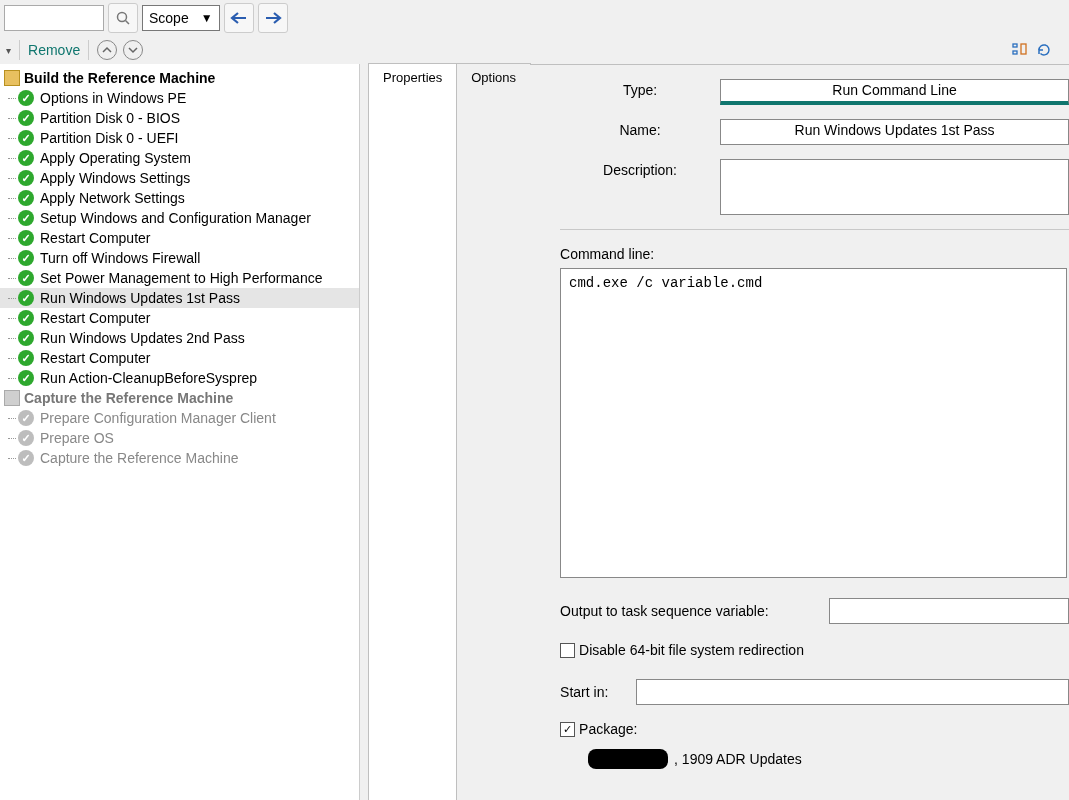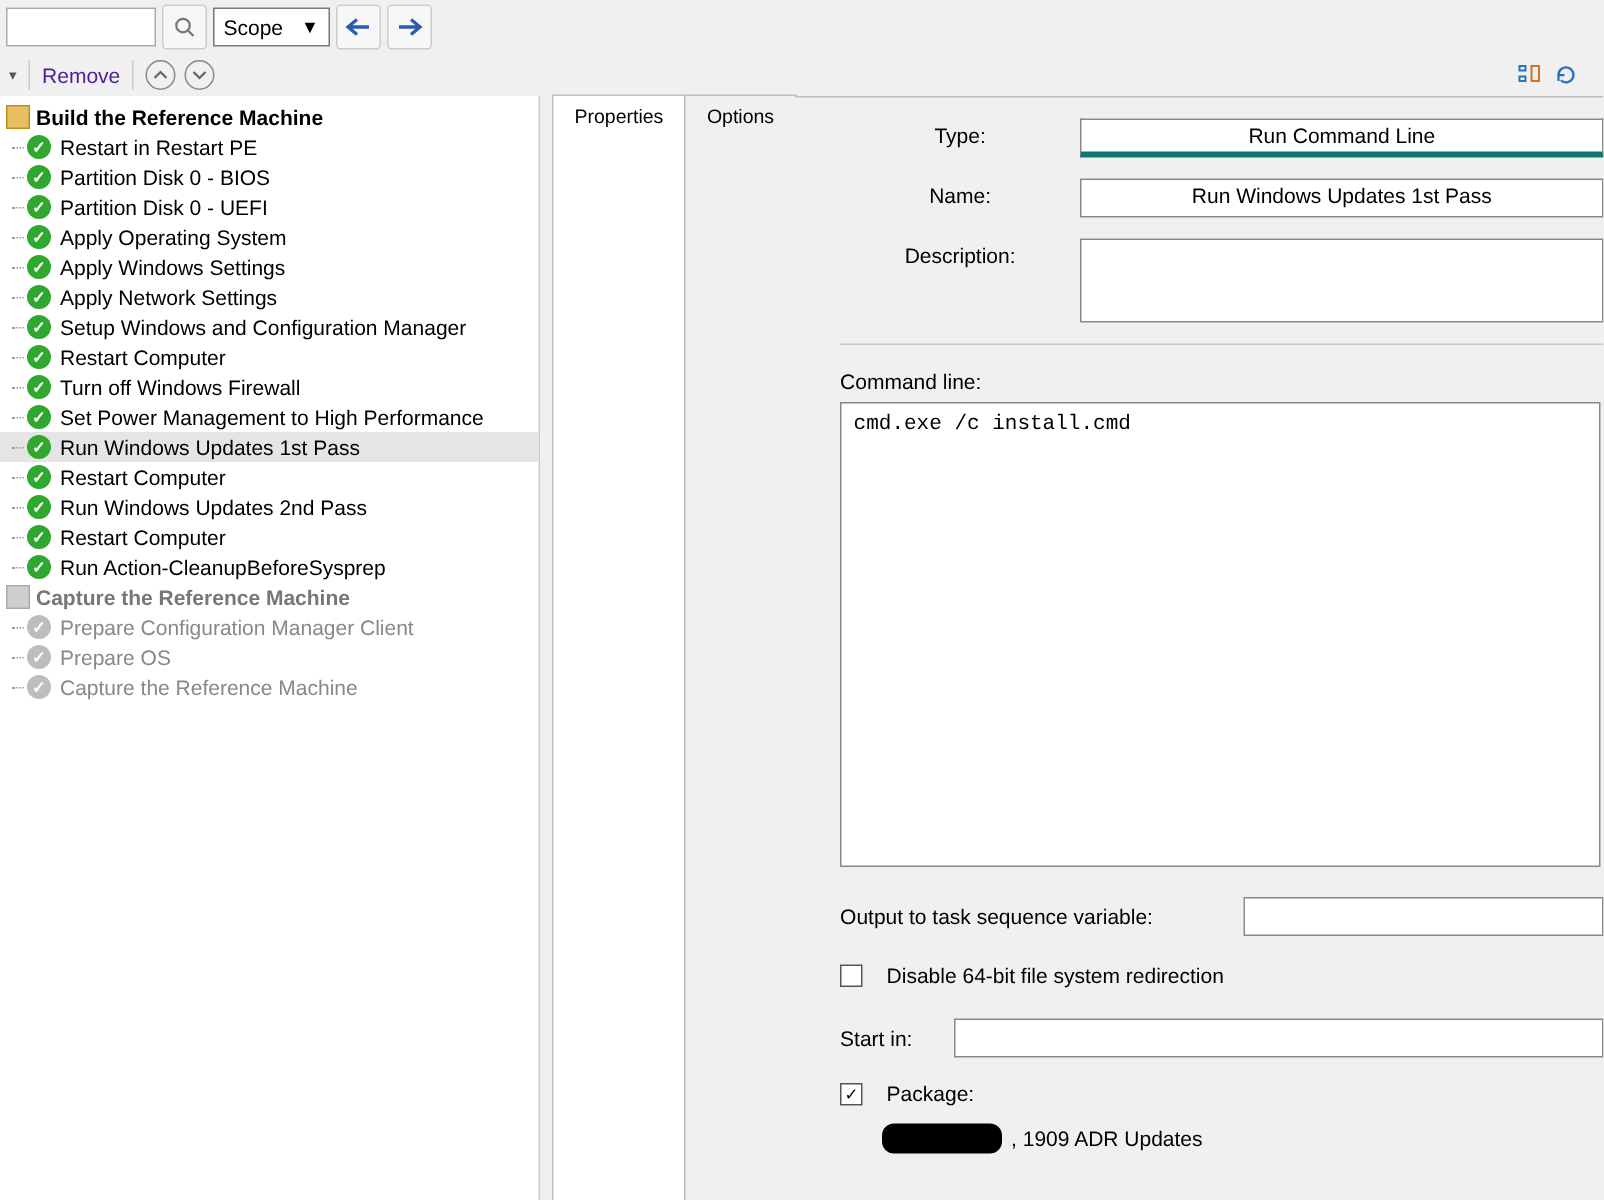--- a/index.html
+++ b/index.html
@@ -63,21 +63,21 @@
   .secondbar {
     display: flex;
     align-items: center;
     height: 28px;
     padding: 0 6px;
     background: #f0f0f0;
     gap: 6px;
   }
   .sep { width:1px; height:20px; background:#ccc; margin:0 2px; }
   .remove {
-    color: #4c1d95;
+    color: #0f766e;
     font-size: 14px;
   }
   .circlebtn {
     width: 20px; height:20px;
     border-radius: 50%;
     border: 1.5px solid #888;
     display:inline-flex;align-items:center;justify-content:center;
     font-size:10px; color:#555;
   }
   .right-icons { margin-left:auto; display:flex; gap:6px; padding-right:10px;}
@@ -207,21 +207,21 @@
     height: 310px;
     border:1px solid #888;
     background:#fff;
     padding:6px 8px;
     font-family: "Courier New", monospace;
     font-size:14px;
     white-space:pre;
     overflow:hidden;
   }
   .chk {
-    display:inline-flex; align-items:center; gap:16px;
+    display:inline-flex; align-items:center; gap:4px;
     font-size:14px;
     text-align:right;
   }
   .chkbox {
     width:15px;height:15px;border:1px solid #555;background:#fff;
     display:inline-flex;align-items:center;justify-content:center;
     font-size:11px;
   }
   .rowin {
     display:flex;align-items:center;gap:12px;font-size:14px;margin-top:18px;
@@ -301,21 +301,21 @@
   </div>
 
   <div class="split">
     <div class="left" id="tree">
         <div class="group-header">
           <span class="gicon"></span>
           <span>Build the Reference Machine</span>
         </div>
         <div class="tree-item">
           <span class="vicon">✓</span>
-          <span>Restart in Restart PE</span>
+          <span>Options in Windows PE</span>
         </div>
         <div class="tree-item">
           <span class="vicon">✓</span>
           <span>Partition Disk 0 - BIOS</span>
         </div>
         <div class="tree-item">
           <span class="vicon">✓</span>
           <span>Partition Disk 0 - UEFI</span>
         </div>
         <div class="tree-item">
@@ -400,21 +400,21 @@
           <div class="textbox">Run Windows Updates 1st Pass</div>
         </div>
         <div class="row">
           <label class="lab">Description:</label>
           <div class="textbox multiline"></div>
         </div>
 
         <hr class="hline">
 
         <span class="cmdlabel">Command line:</span>
-        <div class="cmdbox">cmd.exe /c install.cmd</div>
+        <div class="cmdbox">cmd.exe /c variable.cmd</div>
 
         <div style="display:flex;align-items:center;gap:12px;margin-top:20px;">
           <span class="outlabel">Output to task sequence variable:</span>
           <div style="flex:1"></div>
           <div class="textbox" style="width:240px;flex:0 0 240px;"></div>
         </div>
 
         <div style="margin-top:18px;">
           <span class="chk">
             <span class="chkbox"></span>

